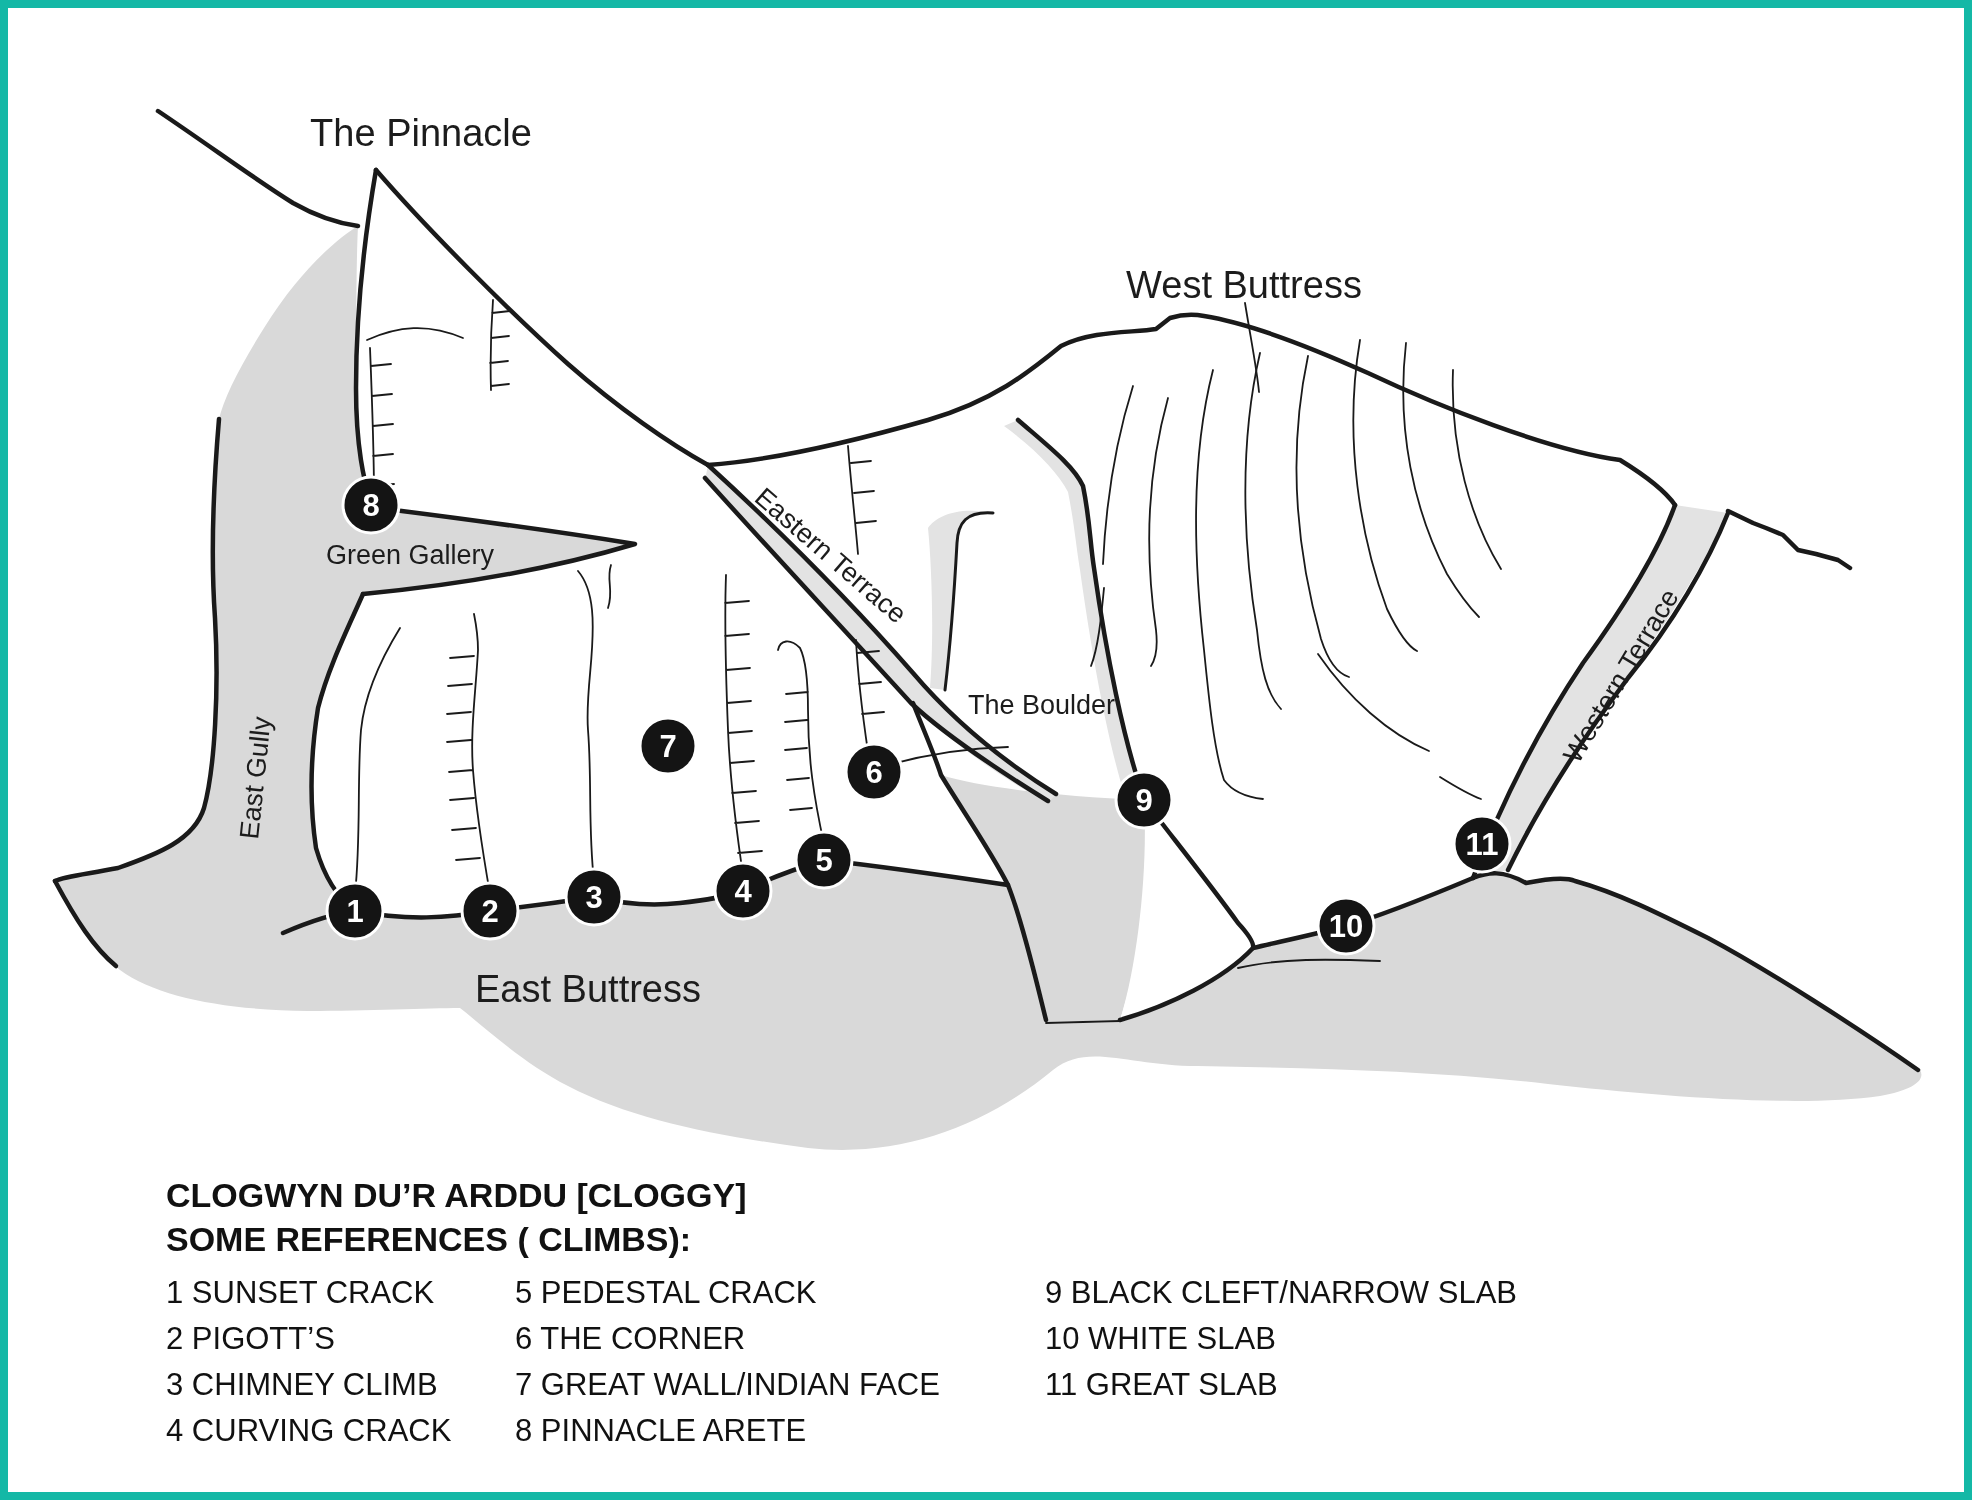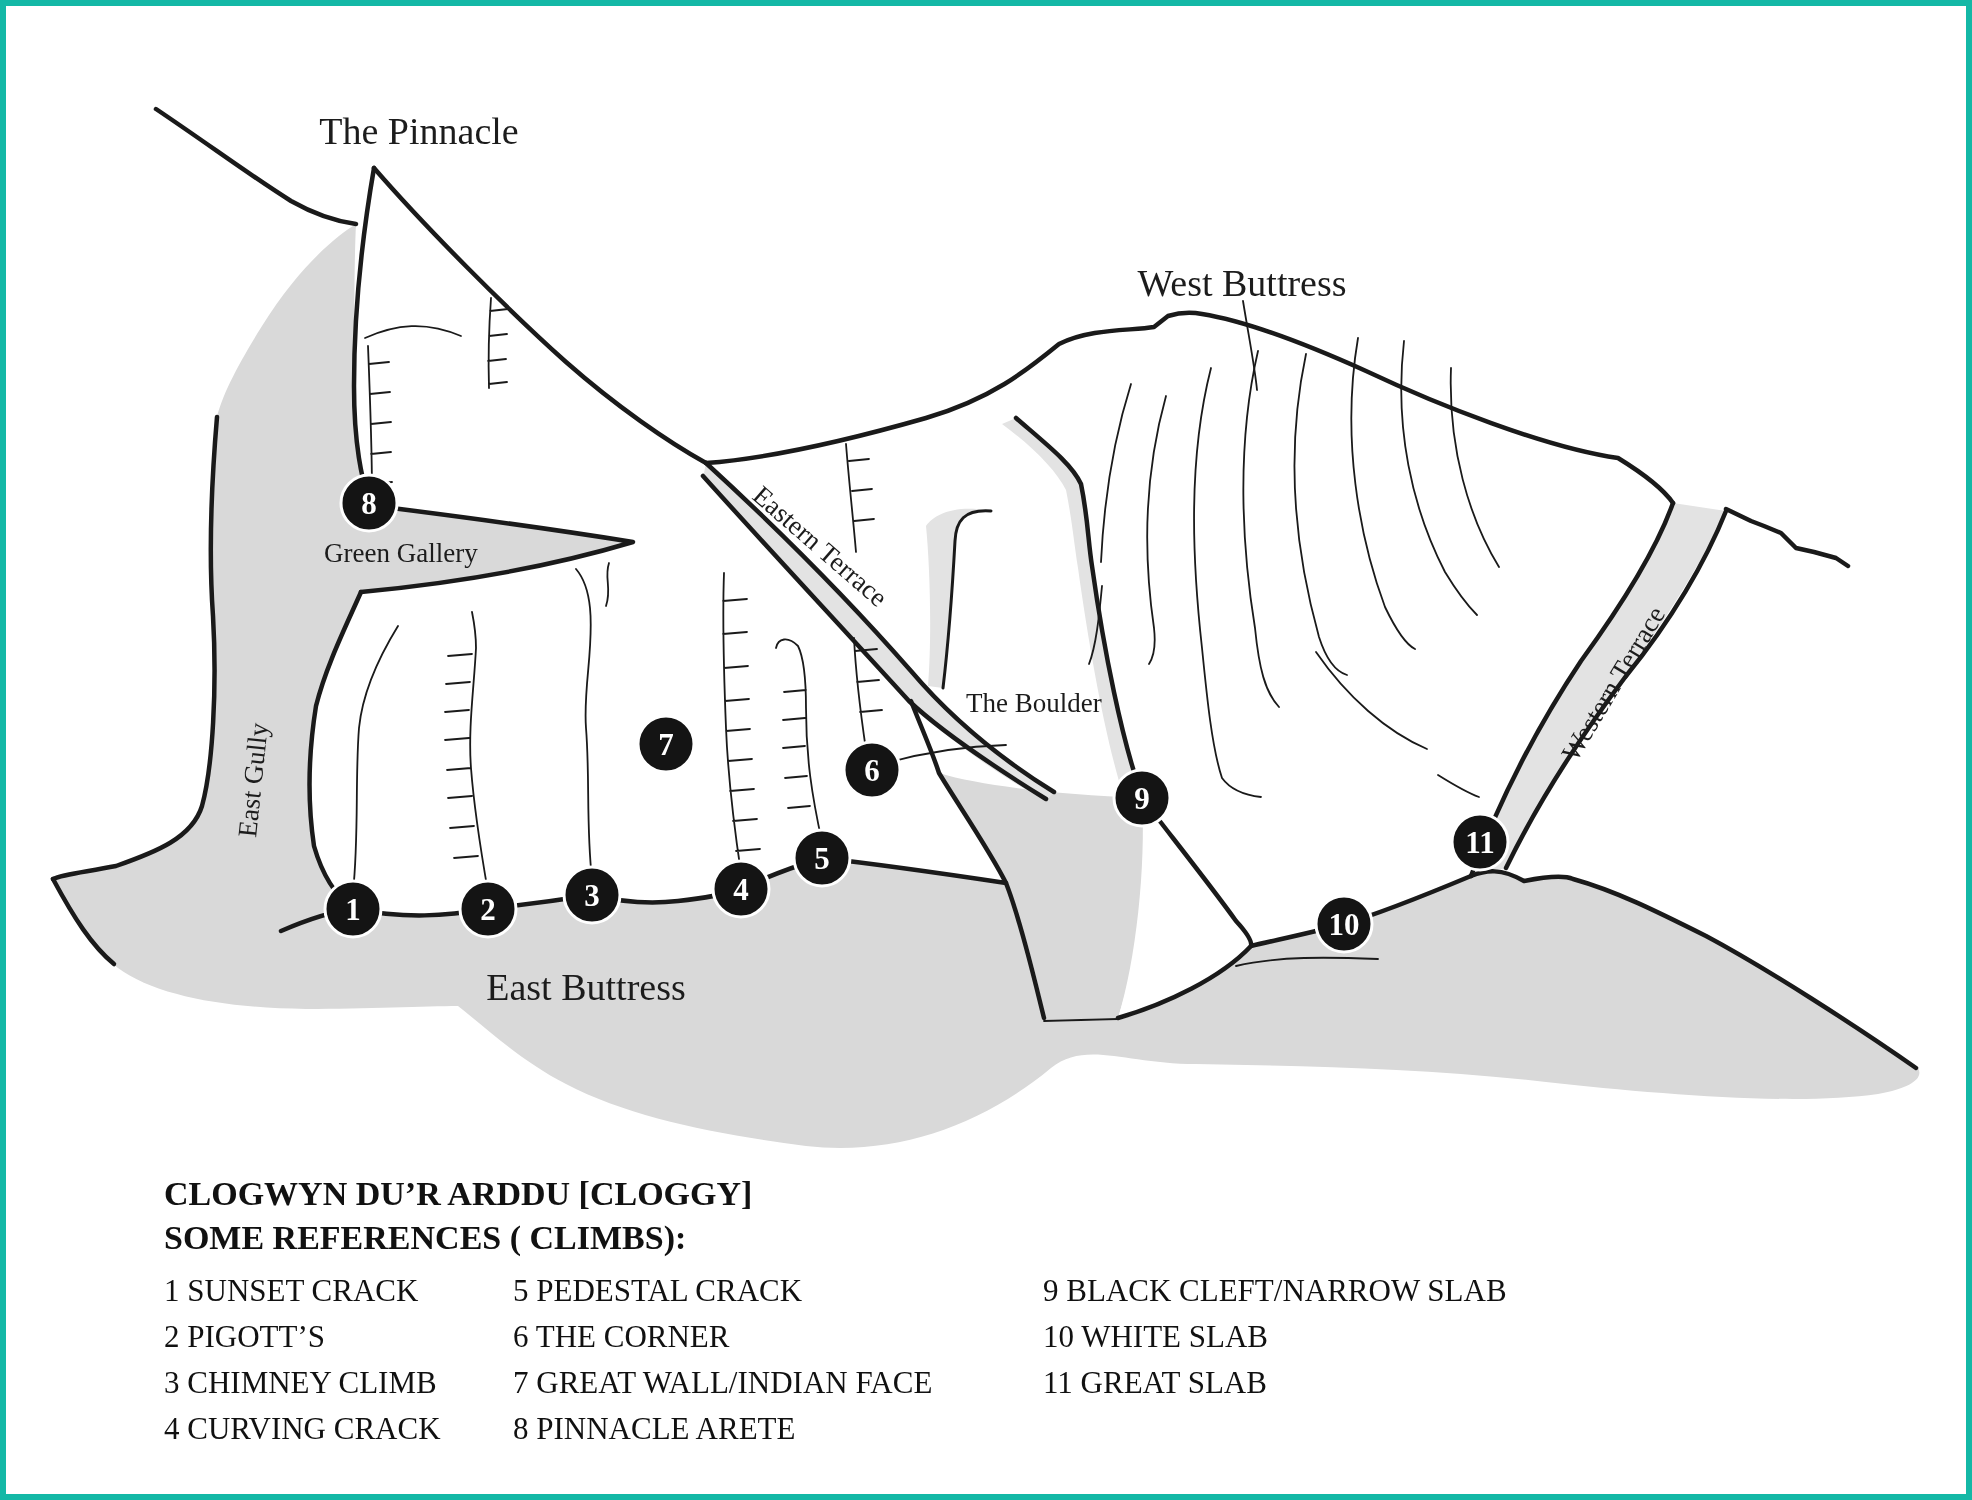--- a/index.html
+++ b/index.html
@@ -1,22 +1,22 @@
 <!DOCTYPE html>
 <html><head>
 <meta charset="utf-8">
 <style>
   html,body{margin:0;padding:0;background:#ffffff;}
   .page{
     position:relative;
     width:1972px;height:1500px;
     box-sizing:border-box;
     background:#ffffff;
-    border:6px solid #14b8a6;
-    font-family:Liberation Serif, serif;
+    border:8px solid #14b8a6;
+    font-family:Liberation Sans, sans-serif;
     overflow:hidden;
   }
   svg{position:absolute;left:0;top:0;}
   .lbl-big{font-size:38px;fill:#1c1c1c;}
   .lbl-med{font-size:27px;fill:#1c1c1c;}
   .leg-h{font-size:34px;font-weight:bold;fill:#111;}
   .leg-i{font-size:31px;fill:#111;}
   .mnum{font-size:31px;font-weight:bold;fill:#ffffff;text-anchor:middle;}
   .outline-thick{fill:none;stroke:#1a1a1a;stroke-width:4.5;stroke-linecap:round;stroke-linejoin:round;}
   .outline-med{fill:none;stroke:#1a1a1a;stroke-width:3;stroke-linecap:round;stroke-linejoin:round;}

